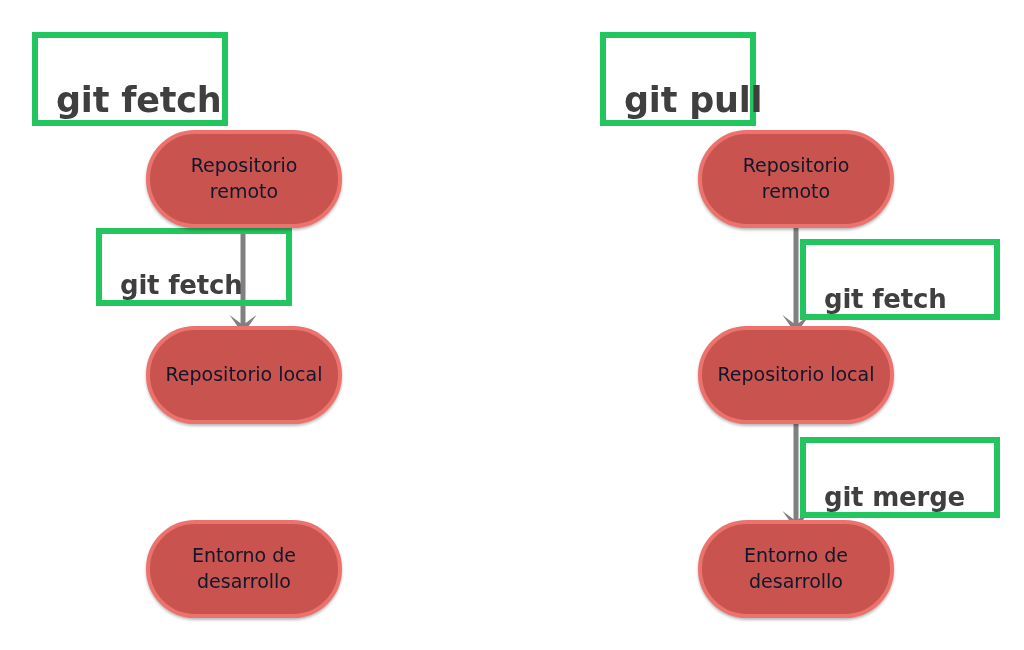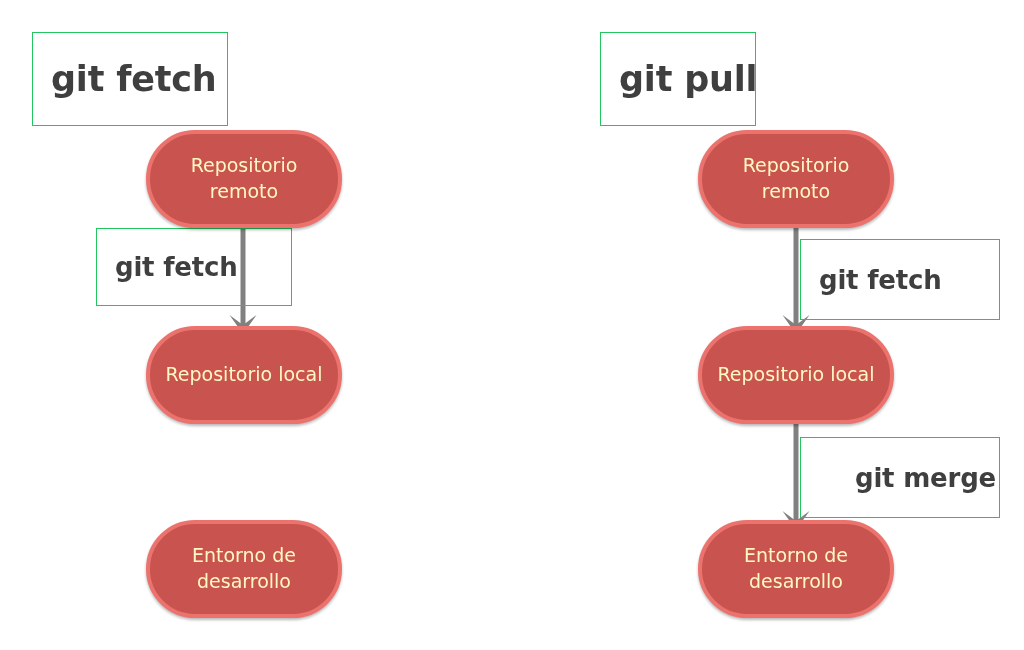--- a/index.html
+++ b/index.html
@@ -19,24 +19,24 @@
     position: absolute;
     inset: 0;
     width: 1024px;
     height: 650px;
   }
 
   
   .label-box {
     position: absolute;
     box-sizing: border-box;
-    border: 1px solid #22c55e;
+    border: 6px solid #22c55e;
     background: transparent;
     display: flex;
-    align-items: center;
+    align-items: flex-end;
     z-index: 3;
   }
   .label-box > .label-text {
     color: #3f3f3f;
     white-space: nowrap;
     letter-spacing: -0.2px;
   }
 
   .title-box > .label-text {
     font-size: 35px;
@@ -57,21 +57,21 @@
     border: 4px solid #ec726d;
     border-radius: 999px;
     display: flex;
     align-items: center;
     justify-content: center;
     text-align: center;
     z-index: 4;
     box-shadow: 0 2px 3px rgba(0,0,0,0.28);
   }
   .node .node-text {
-    color: #fef9c3;
+    color: #0f172a;
     font-size: 19px;
     line-height: 1.35;
     font-weight: 400;
     padding: 0 8px;
   }
 
   
   .arrow-svg {
     position: absolute;
     z-index: 2;
@@ -127,21 +127,21 @@
 
   <svg class="arrow-svg" style="left:781px; top:418px; width:32px; height:122px;" viewBox="0 0 32 122">
     <line x1="15" y1="2" x2="15" y2="108" stroke="#808080" stroke-width="5"></line>
     <path d="M 1.5 93 L 15 112 L 28.5 93 L 15 103 Z" fill="#808080"></path>
   </svg>
 
   <div class="label-box edge-label-box" style="left:800px; top:239px; width:200px; height:81px;">
     <span class="label-text">git fetch</span>
   </div>
 
-  <div class="label-box edge-label-box" style="left:800px; top:437px; width:200px; height:81px;padding-left:36px;">
+  <div class="label-box edge-label-box" style="left:800px; top:437px; width:200px; height:81px;">
     <span class="label-text">git merge</span>
   </div>
 
   <div class="node" style="left:698px; top:130px; width:196px; height:98px;">
     <div class="node-text">
       <span>Repositorio</span><br>
       <span>remoto</span>
     </div>
   </div>
 

